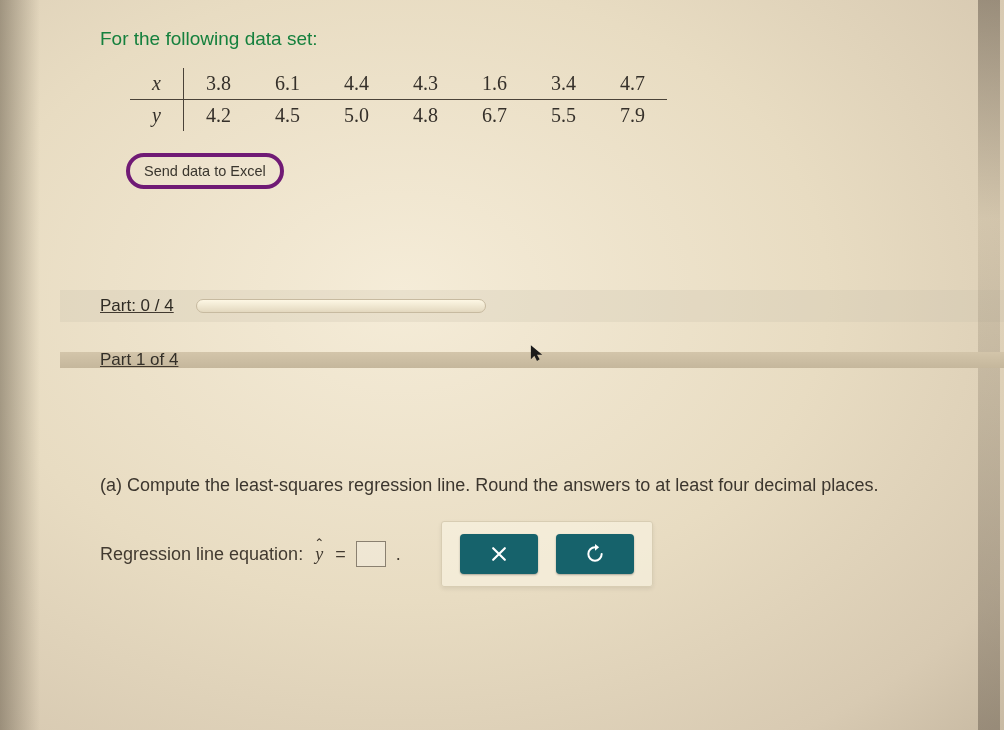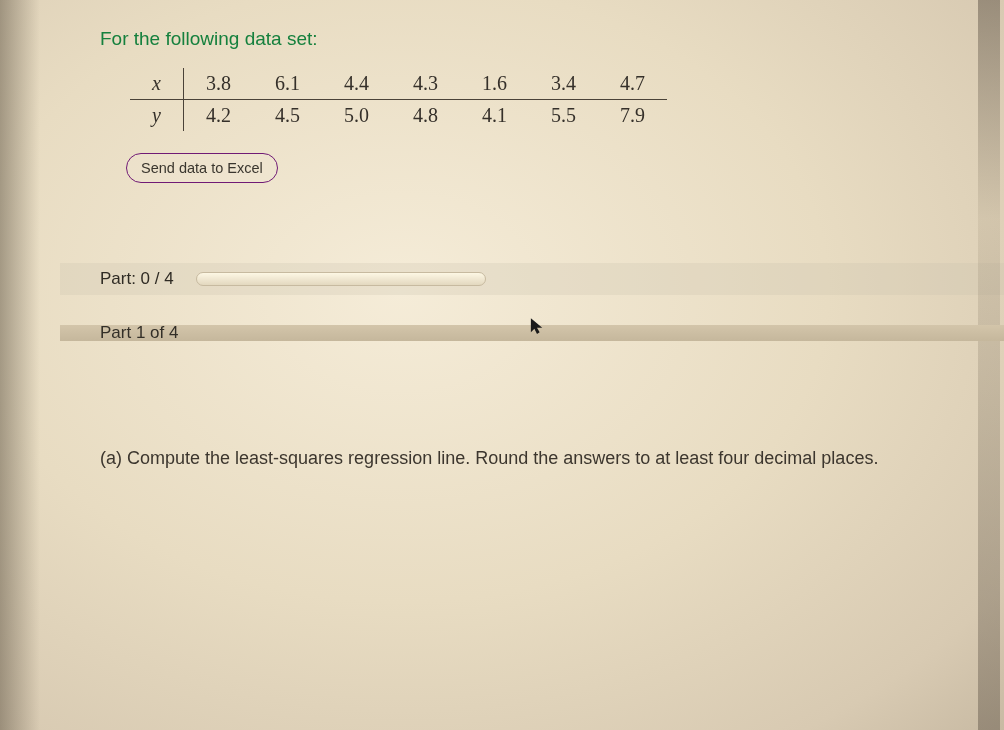--- a/index.html
+++ b/index.html
@@ -27,26 +27,26 @@
     font-family: Liberation Serif, serif;
   }
   table.data td.hdr { font-style: italic; font-family: Georgia, 'Times New Roman', serif; border-right: 1.5px solid #4a4238; }
   table.data tr:first-child td { border-bottom: 1.5px solid #4a4238; }
   .send-btn {
     display: inline-block;
     margin: 22px 0 0 26px;
     padding: 6px 14px;
     font-size: 14.5px;
     color: #3a362e;
-    border: 1px solid #701a75;
+    border: 4px solid #701a75;
     border-radius: 18px;
     background: rgba(255,255,255,0.06);
     cursor: pointer;
   }
-  .bar-area { margin-top: 80px; }
+  .bar-area { margin-top: 101px; text-decoration: underline; }
   .part-row {
     margin-left: -40px;
     padding: 6px 0 6px 40px;
     font-size: 17px;
     color: #2f2b24;
     display: flex;
     align-items: center;
     background: rgba(200,190,170,0.25);
   }
   .progress {
@@ -140,21 +140,21 @@
       <td>1.6</td>
       <td>3.4</td>
       <td>4.7</td>
     </tr>
     <tr>
       <td class="hdr">y</td>
       <td>4.2</td>
       <td>4.5</td>
       <td>5.0</td>
       <td>4.8</td>
-      <td>4.1</td>
+      <td>6.7</td>
       <td>5.5</td>
       <td>7.9</td>
     </tr>
   </tbody>
     </table>
 
   <div class="send-btn">Send data to Excel</div>
 
   <div class="bar-area">
     <div class="part-row">
@@ -166,14 +166,37 @@
       <span class="cursor">
         <svg viewBox="0 0 16 20" width="14" height="18">
             <path d="M1 1 L1 17 L5 13 L8 19 L11 17 L8 12 L14 12 Z" fill="#1a1a1a"></path>
           </svg>
       </span>
     </div>
   </div>
 
   <div class="question">(a) Compute the least-squares regression line. Round the answers to at least four decimal places.</div>
 
+  <div class="reg-row">
+    <span>Regression line equation: </span>
+    <span class="yhat">
+      <span class="hat">⌃</span><span>y</span>
+    </span>
+    <span> = </span>
+    <span class="answer-box"></span>
+    <span> .</span>
+
+    <span class="btn-panel">
+      <span class="tbtn">
+        <svg viewBox="0 0 24 24">
+            <path d="M5 5 L19 19 M19 5 L5 19" stroke="#fff" stroke-width="2.6" stroke-linecap="round" fill="none"></path>
+          </svg>
+      </span>
+      <span class="tbtn">
+        <svg viewBox="0 0 24 24">
+            <path d="M12 4 a8 8 0 1 0 8 8" stroke="#fff" stroke-width="2.4" fill="none" stroke-linecap="round"></path>
+            <path d="M12 0 L12 8 L17 4 Z" fill="#fff"></path>
+          </svg>
+      </span>
+    </span>
+  </div>
 
 </div>
 
 </body></html>

